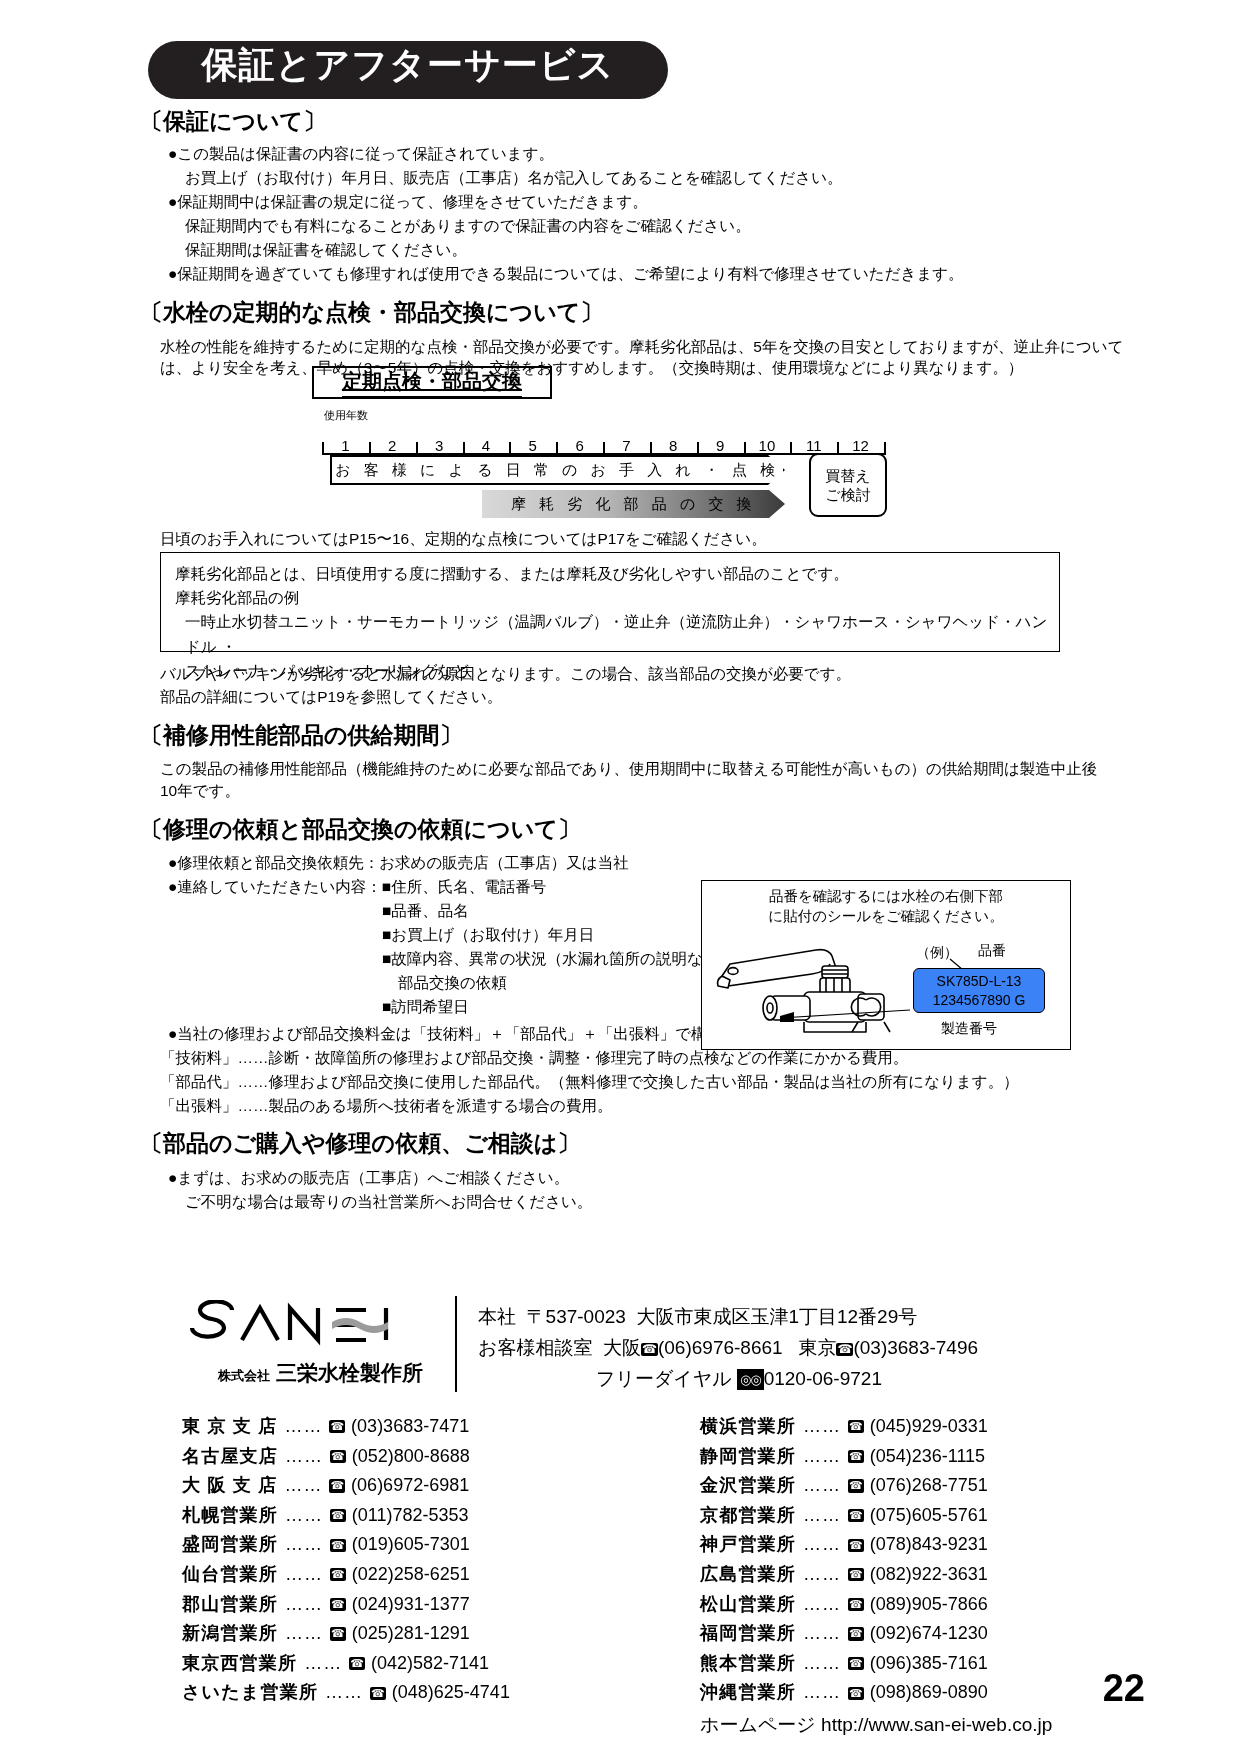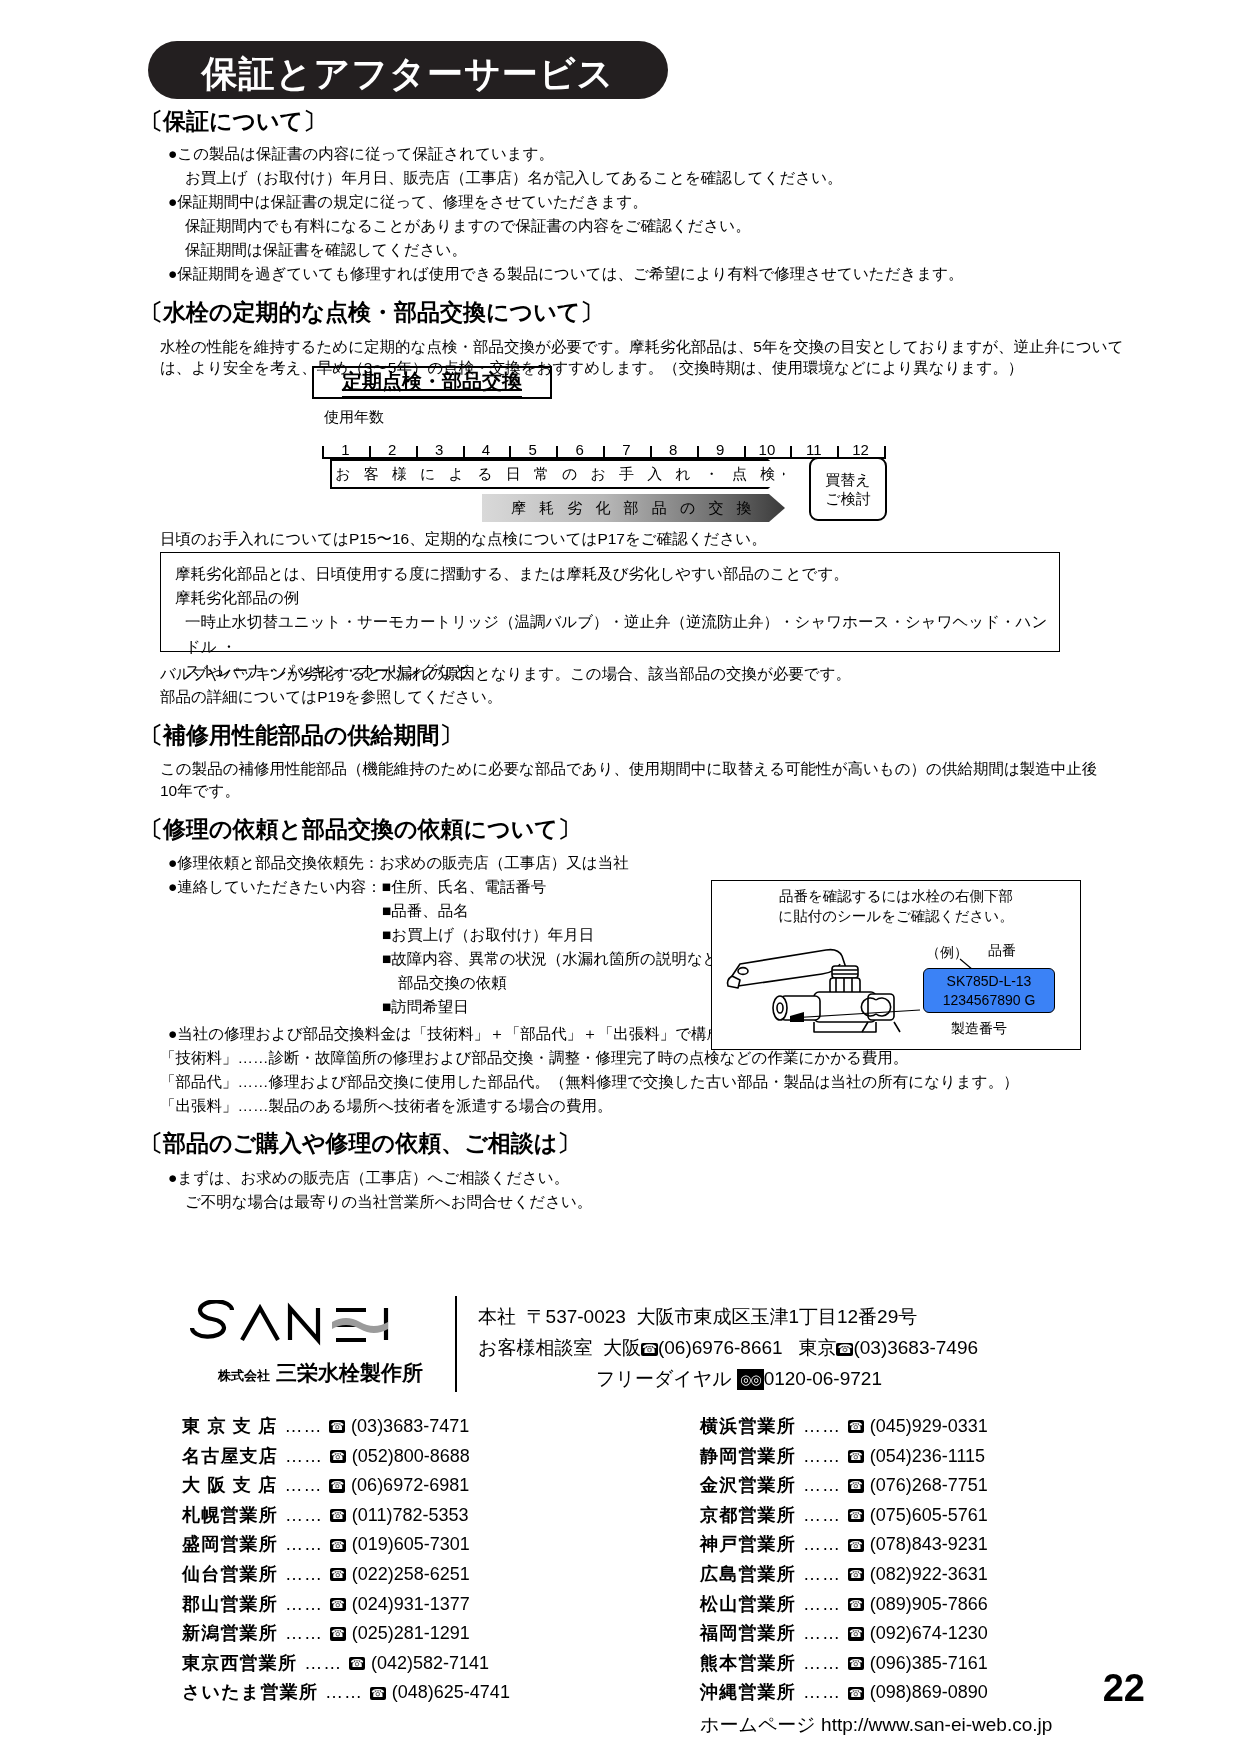--- a/index.html
+++ b/index.html
@@ -12,21 +12,21 @@
     position:relative;
     overflow:hidden;
   }
   .page { position:relative; width:1233px; height:1750px; padding:0; }
 
   
   .banner {
     position:absolute; left:148px; top:41px;
     width:520px; height:58px;
     background:#231f20; border-radius:29px;
-    display:flex; align-items:flex-end; justify-content:center;
+    display:flex; align-items:flex-start; justify-content:center;
   }
   .banner-text {
     color:#fff; font-size:36px; font-weight:bold; letter-spacing:1px;
     white-space:nowrap;
   }
 
   
   .sec-h {
     position:absolute; font-size:23px; font-weight:bold; white-space:nowrap;
   }
@@ -36,21 +36,21 @@
   
   .chart { position:absolute; left:300px; top:366px; width:600px; }
   .chart-title-box {
     width:240px; height:33px; border:2px solid #000;
     display:flex; align-items:center; justify-content:center;
     margin-left:12px;
   }
   .chart-title-box span {
     font-size:20px; font-weight:bold; border-bottom:2px solid #000; padding-bottom:1px;text-decoration:underline;
   }
-  .axis-label { font-size:15px; margin:9px 0 6px 24px; }
+  .axis-label { font-size:11px; margin:9px 0 6px 24px; }
   .axis {
     position:relative; margin:2px 0 0 22px; width:562px; height:26px;
   }
   .axis-line {
     position:absolute; left:0; bottom:0; width:562px; height:2px; background:#000;
   }
   .tick {
     position:absolute; bottom:0; width:2px; height:13px; background:#000;
   }
   .tnum {
@@ -81,21 +81,21 @@
 
   
   .notebox {
     position:absolute; border:1.5px solid #000; background:#fff;
     font-size:15.5px; line-height:1.56;
   }
 
   
   .figbox {
     position:absolute; left:701px; top:880px; width:370px; height:170px;
-    border:1.5px solid #000; background:#fff;margin-left:10px;
+    border:1.5px solid #000; background:#fff;
   }
   .fig-cap { font-size:14.5px; line-height:1.35; text-align:center; padding-top:6px; }
   .fig-inner { position:relative; width:100%; height:118px; }
   .rei { position:absolute; left:214px; top:18px; font-size:14px; }
   .hinban { position:absolute; left:276px; top:16px; font-size:14px; }
   .label-box {
     position:absolute; left:211px; top:42px; width:132px; height:45px;
     border:1.2px solid #000; border-radius:6px; background:#3b82f6;
     display:flex; flex-direction:column; align-items:center; justify-content:center;
     font-size:14px; line-height:1.3;

